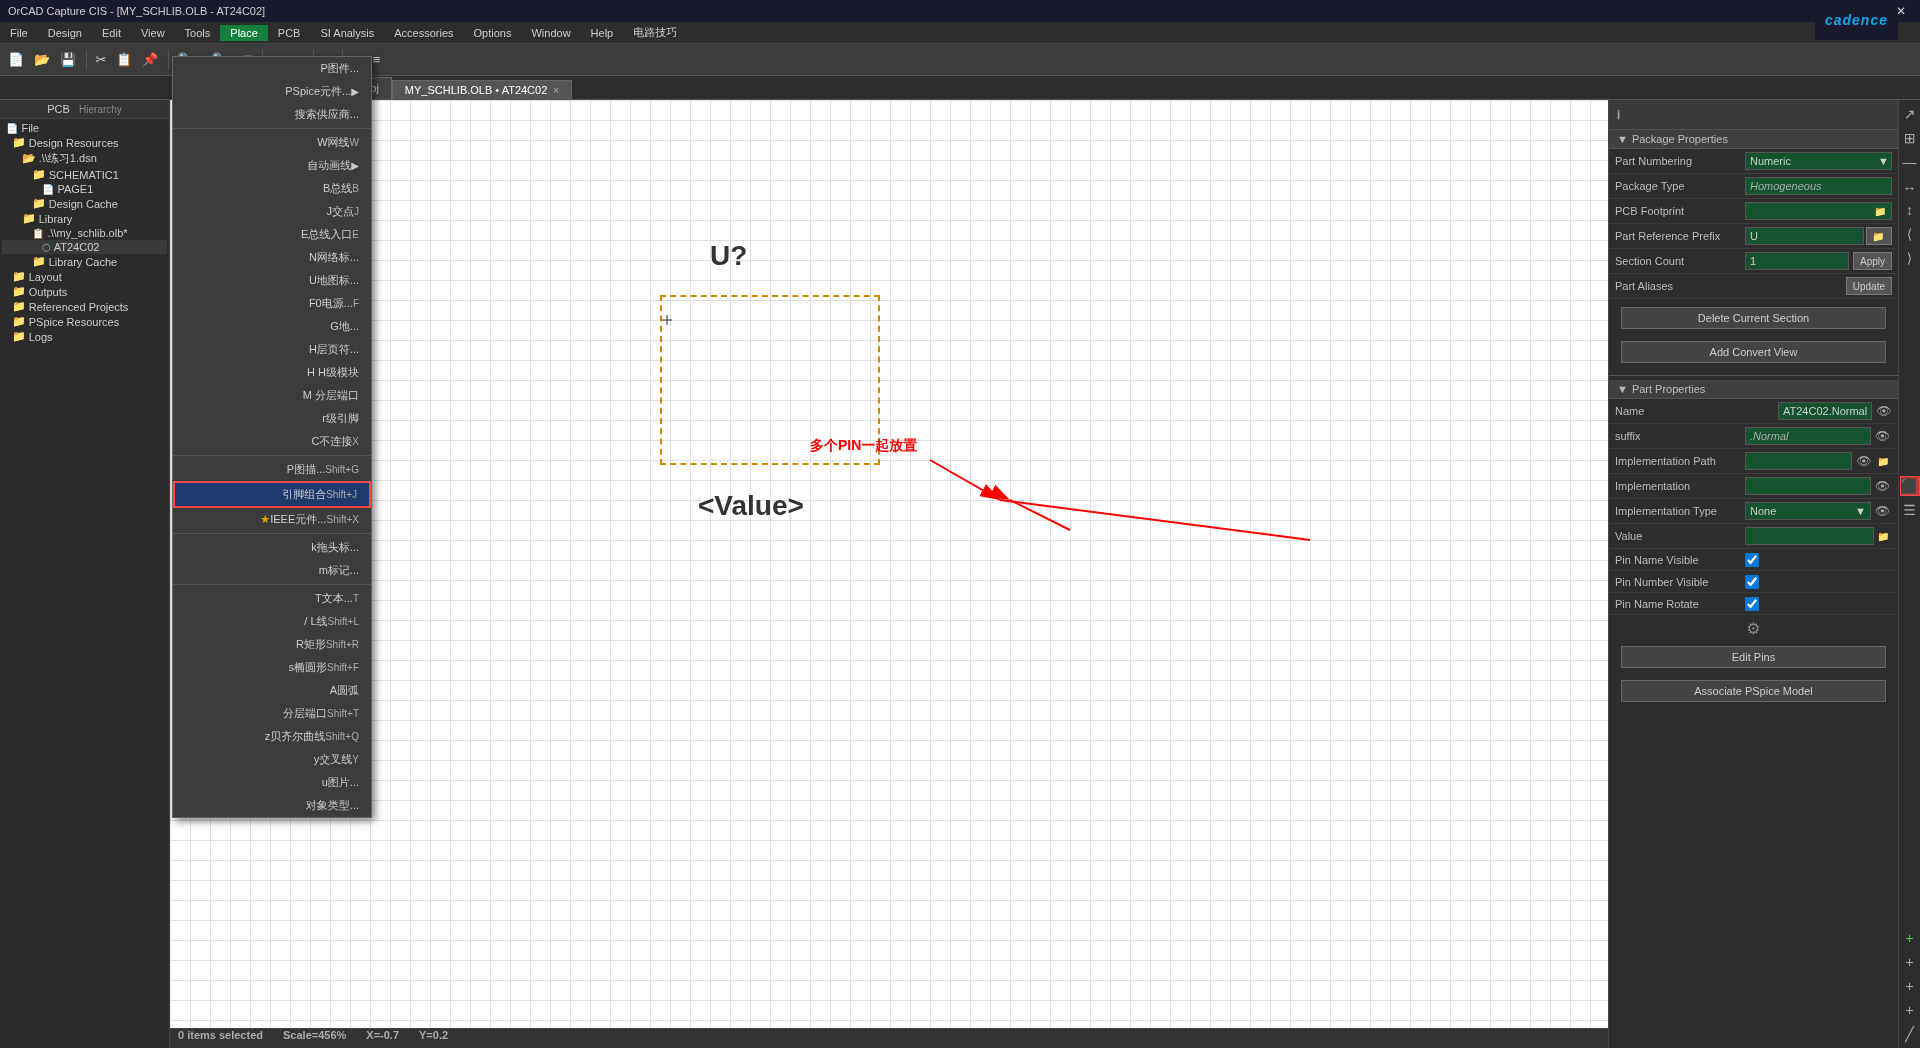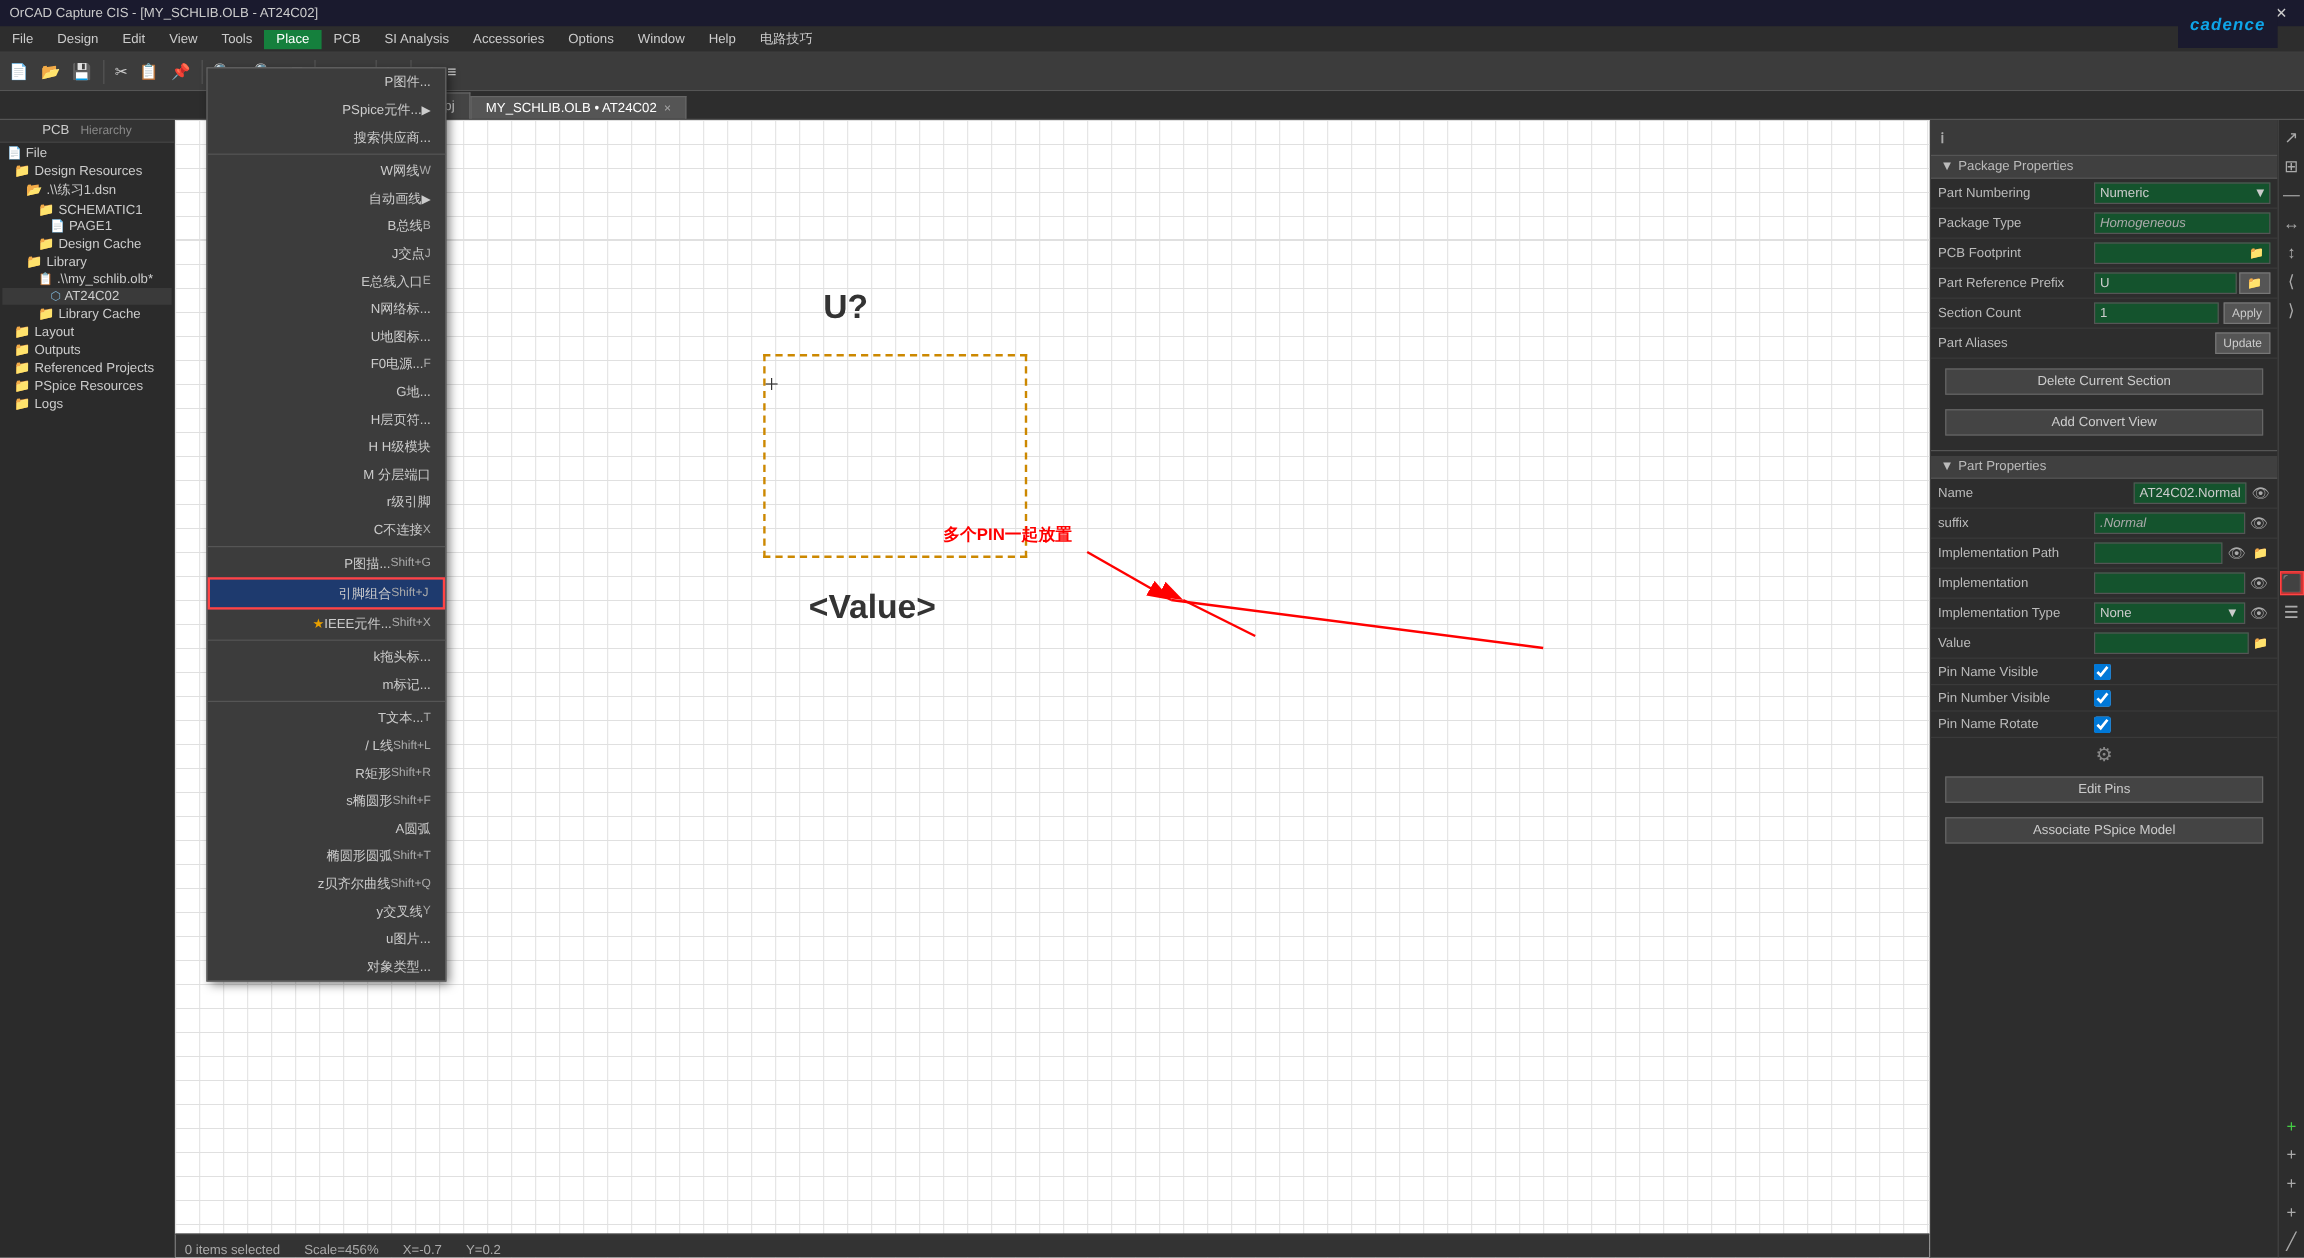--- a/index.html
+++ b/index.html
@@ -19,21 +19,21 @@
     .toolbar-btn { background: transparent; border: none; color: #ccc; padding: 2px 4px; cursor: pointer; font-size: 13px; height: 26px; display: flex; align-items: center; }
     .toolbar-sep { width: 1px; height: 20px; background: #555; margin: 0 3px; }
     
     
     #tabbar { background: #2d2d2d; height: 24px; display: flex; align-items: end; padding-left: 320px; border-bottom: 1px solid #555; }
     .tab { background: #444; color: #ccc; padding: 3px 12px; font-size: 11px; cursor: pointer; border-top: 1px solid #666; border-right: 1px solid #666; border-left: 1px solid #666; display: flex; align-items: center; gap: 6px; }
     .tab.active { background: #555; color: #fff; }
     .tab .close-x { font-size: 10px; color: #aaa; cursor: pointer; }
     
     
-    #sidebar { width: 146px; background: #2b2b2b; border-right: 1px solid #444; display: flex; flex-direction: column; }
+    #sidebar { width: 170px; background: #2b2b2b; border-right: 1px solid #444; display: flex; flex-direction: column; }
     #sidebar-header { background: #333; padding: 3px 6px; font-size: 11px; color: #ccc; text-align: center; border-bottom: 1px solid #444; }
     #tree { flex: 1; overflow-y: auto; padding: 2px; }
     .tree-item { padding: 1px 4px; cursor: pointer; display: flex; align-items: center; gap: 3px; font-size: 11px; }
     .folder-icon { color: #e8a000; font-size: 11px; }
     .file-icon { color: #7cb0d0; font-size: 10px; }
     .page-icon { color: #ccc; font-size: 10px; }
     
     
     #context-menu { position: absolute; left: 172px; top: 56px; width: 200px; background: #3c3c3c; border: 1px solid #666; z-index: 100; box-shadow: 3px 3px 8px rgba(0,0,0,0.5); }
     .cm-item { padding: 4px 12px; cursor: pointer; display: flex; align-items: center; justify-content: flex-end; color: #ccc; font-size: 11px; white-space: nowrap; }
@@ -314,21 +314,21 @@
       <span class="shortcut">Shift+R</span>
     </div>
     <div class="cm-item">
       <span>s椭圆形</span>
       <span class="shortcut">Shift+F</span>
     </div>
     <div class="cm-item">
       <span>A圆弧</span>
     </div>
     <div class="cm-item">
-      <span>椭圆形圆弧</span>
+      <span>分层端口</span>
       <span class="shortcut">Shift+T</span>
     </div>
     <div class="cm-item">
       <span>z贝齐尔曲线</span>
       <span class="shortcut">Shift+Q</span>
     </div>
     <div class="cm-item">
       <span>y交叉线</span>
       <span class="shortcut">Y</span>
     </div>
@@ -366,21 +366,21 @@
         <line x1="760" y1="360" x2="830" y2="400" stroke="red" stroke-width="2" marker-end="url(#arrowhead)"></line>
 
         <line x1="830" y1="400" x2="1140" y2="440" stroke="red" stroke-width="2"></line>
 
         <line x1="900" y1="430" x2="840" y2="400" stroke="red" stroke-width="2" marker-end="url(#arrowhead-rev)"></line>
 
         <text x="640" y="350" fill="red" font-size="14" font-weight="bold" font-family="Arial">多个PIN一起放置</text>
       </svg>
     </div>
 
-    <div id="statusbar" style="position:absolute; bottom:0; left:0; right:0; height:20px; background:#333; display:flex; align-items:flex-end; padding:0 8px; gap:20px; font-size:11px; color:#aaa; border-top:1px solid #444;">
+    <div id="statusbar" style="position:absolute; bottom:0; left:0; right:0; height:20px; background:#333; display:flex; align-items:flex-start; padding:0 8px; gap:20px; font-size:11px; color:#aaa; border-top:1px solid #444;font-weight:bold;">
       <span>0 items selected</span>
       <span>Scale=456%</span>
       <span>X=-0.7</span>
       <span>Y=0.2</span>
     </div>
   </div>
 
   <div id="right-panel">
 
     <div id="prop-header">

